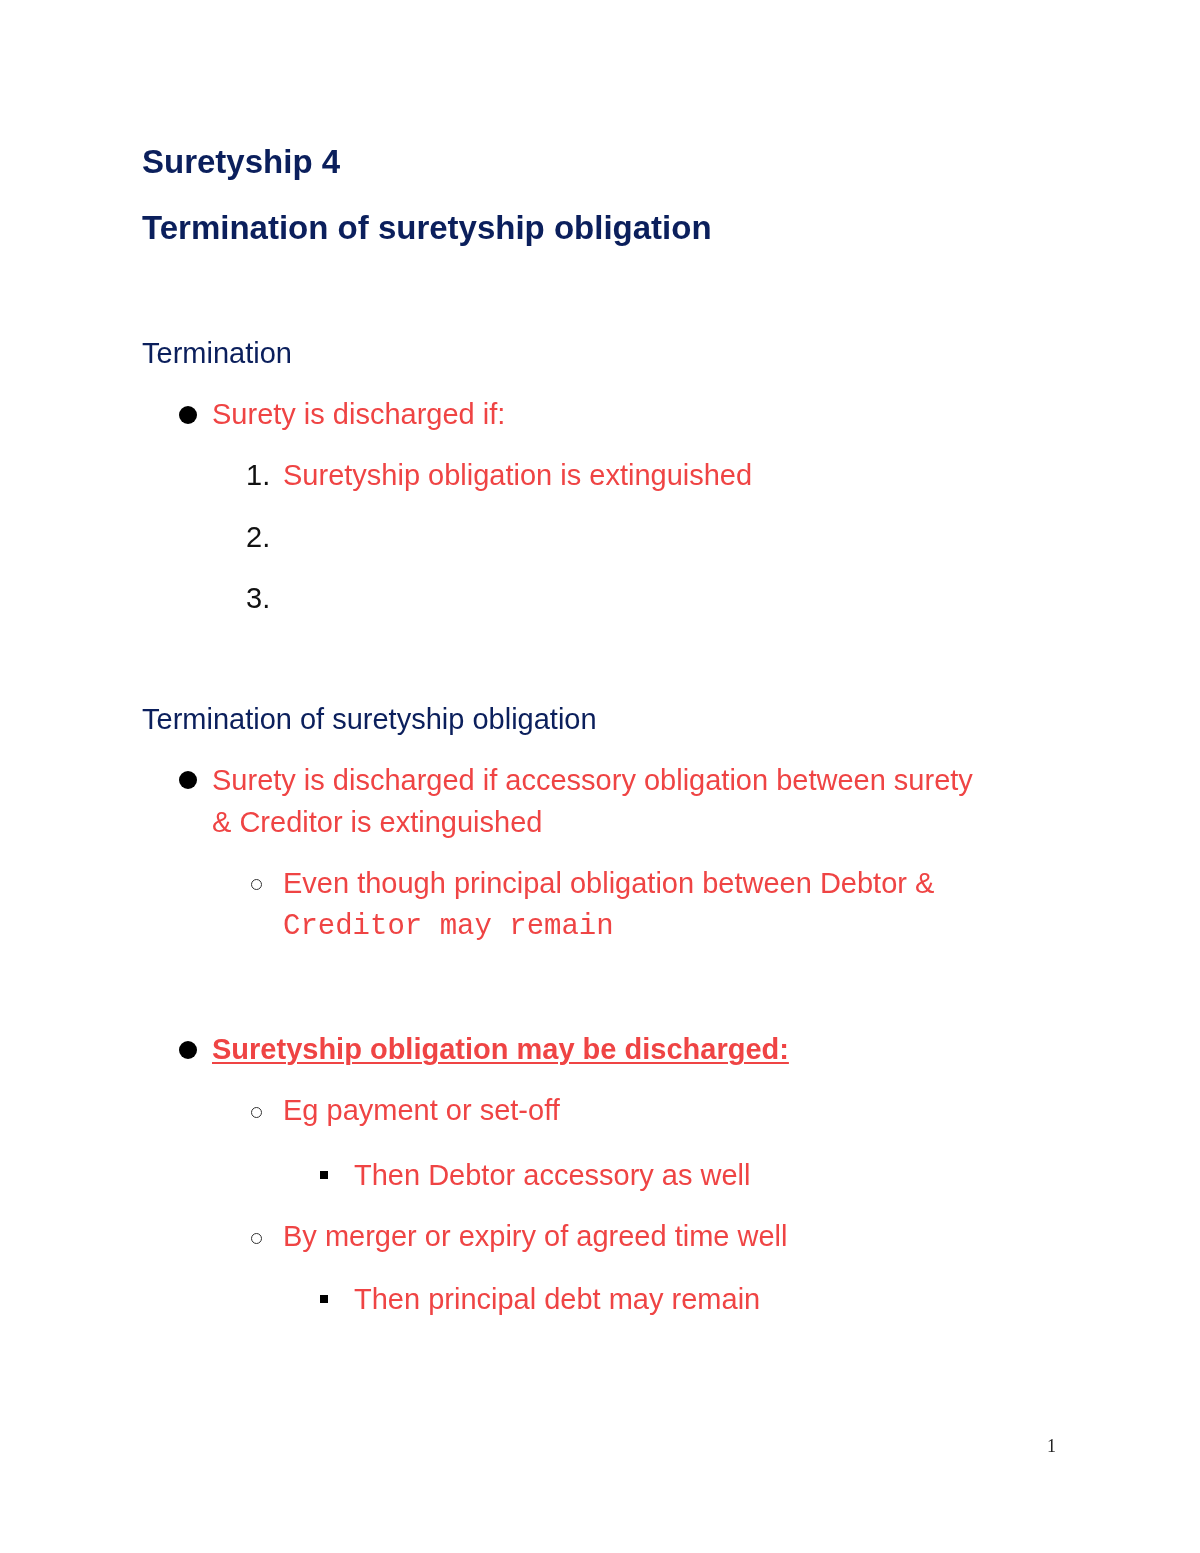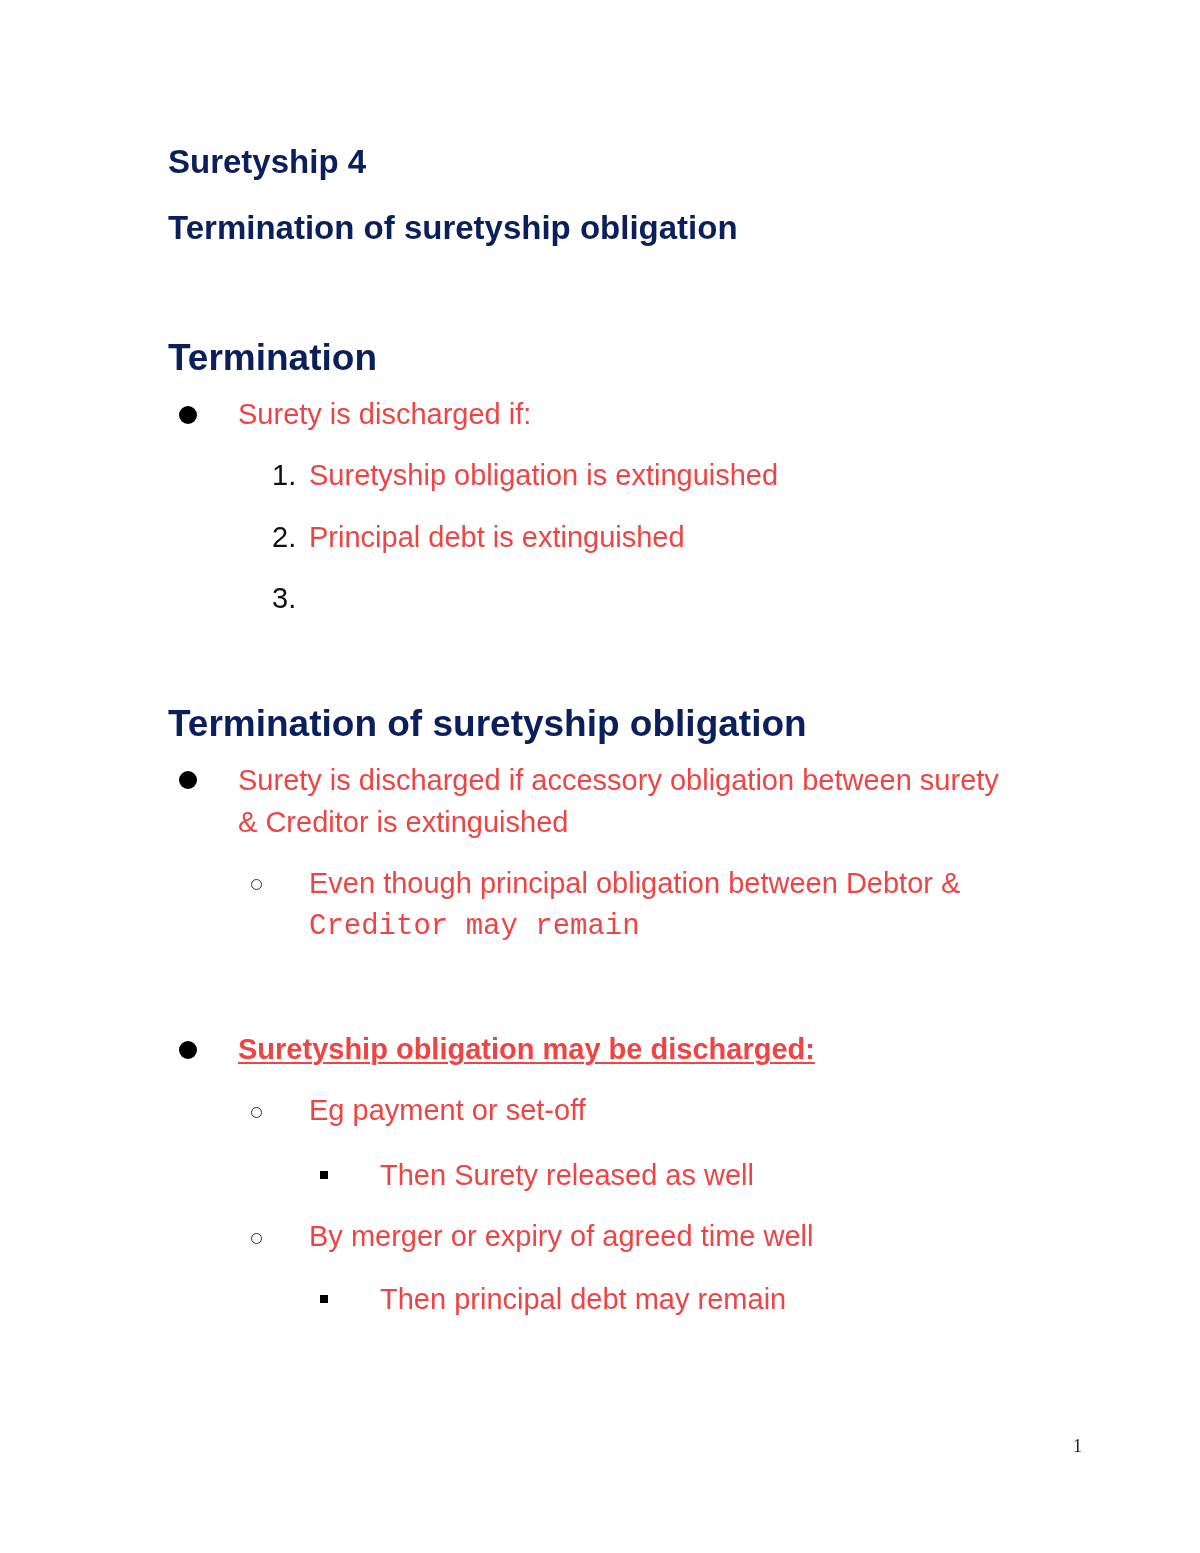--- a/index.html
+++ b/index.html
@@ -14,29 +14,29 @@
       overflow: hidden;
       font-family: "Liberation Sans", sans-serif;
       color: #0b1f5c;
     }
     .page {
       position: absolute;
       left: 0; top: 0;
       width: 1200px; height: 1553px;
       background: #ffffff;
     }
-    .abs { position: absolute; white-space: nowrap; margin-left: 26px; }
+    .abs { position: absolute; white-space: nowrap; }
     .h1 {
       font-weight: bold;
       font-size: 33px;
       color: #0b1f5c;
     }
     .h2 {
-      font-weight: bold;
-      font-size: 37px;
+      font-weight: normal;
+      font-size: 29px;
       color: #0b1f5c;
     }
     .body-text {
       font-size: 29px;
       color: #ef4444;
     }
     .marker-num {
       font-size: 29px;
       color: #111111;
     }
@@ -76,42 +76,41 @@
 
   <div class="abs h2" style="left:142px; top:337px;">Termination</div>
 
   <div class="bullet-disc" style="left:179px; top:406px;"></div>
   <div class="abs body-text" style="left:212px; top:398px;">Surety is discharged if:</div>
 
   <div class="abs marker-num" style="left:246px; top:459px;">1.</div>
   <div class="abs body-text" style="left:283px; top:459px;">Suretyship obligation is extinguished</div>
 
   <div class="abs marker-num" style="left:246px; top:521px;">2.</div>
-  <div class="abs body-text" style="left:283px; top:521px;">Principal debt is extinguished</div>
 
   <div class="abs marker-num" style="left:246px; top:582px;">3.</div>
 
   <div class="abs h2" style="left:142px; top:703px;">Termination of suretyship obligation</div>
 
   <div class="bullet-disc" style="left:179px; top:771px;"></div>
   <div class="abs body-text" style="left:212px; top:764px;">Surety is discharged if accessory obligation between surety</div>
   <div class="abs body-text" style="left:212px; top:806px;">&amp; Creditor is extinguished</div>
 
   <div class="bullet-circle" style="left:251px; top:879px;"></div>
   <div class="abs body-text" style="left:283px; top:867px;">Even though principal obligation between Debtor &amp;</div>
   <div class="abs body-text" style="left:283px; top:910px;font-family:Liberation Mono, monospace;">Creditor may remain</div>
 
   <div class="bullet-disc" style="left:179px; top:1041px;"></div>
   <div class="abs body-text underline" style="left:212px; top:1033px;font-weight:bold;">Suretyship obligation may be discharged:</div>
 
   <div class="bullet-circle" style="left:251px; top:1107px;"></div>
   <div class="abs body-text" style="left:283px; top:1094px;">Eg payment or set-off</div>
 
   <div class="bullet-square" style="left:320px; top:1171px;"></div>
-  <div class="abs body-text" style="left:354px; top:1159px;">Then Surety released as well</div>
+  <div class="abs body-text" style="left:354px; top:1159px;">Then Debtor accessory as well</div>
 
   <div class="bullet-circle" style="left:251px; top:1233px;"></div>
   <div class="abs body-text" style="left:283px; top:1220px;">By merger or expiry of agreed time well</div>
 
   <div class="bullet-square" style="left:320px; top:1295px;"></div>
   <div class="abs body-text" style="left:354px; top:1283px;">Then principal debt may remain</div>
 
   <div class="abs page-number" style="left:1047px; top:1436px;">1</div>
 </div>
 

